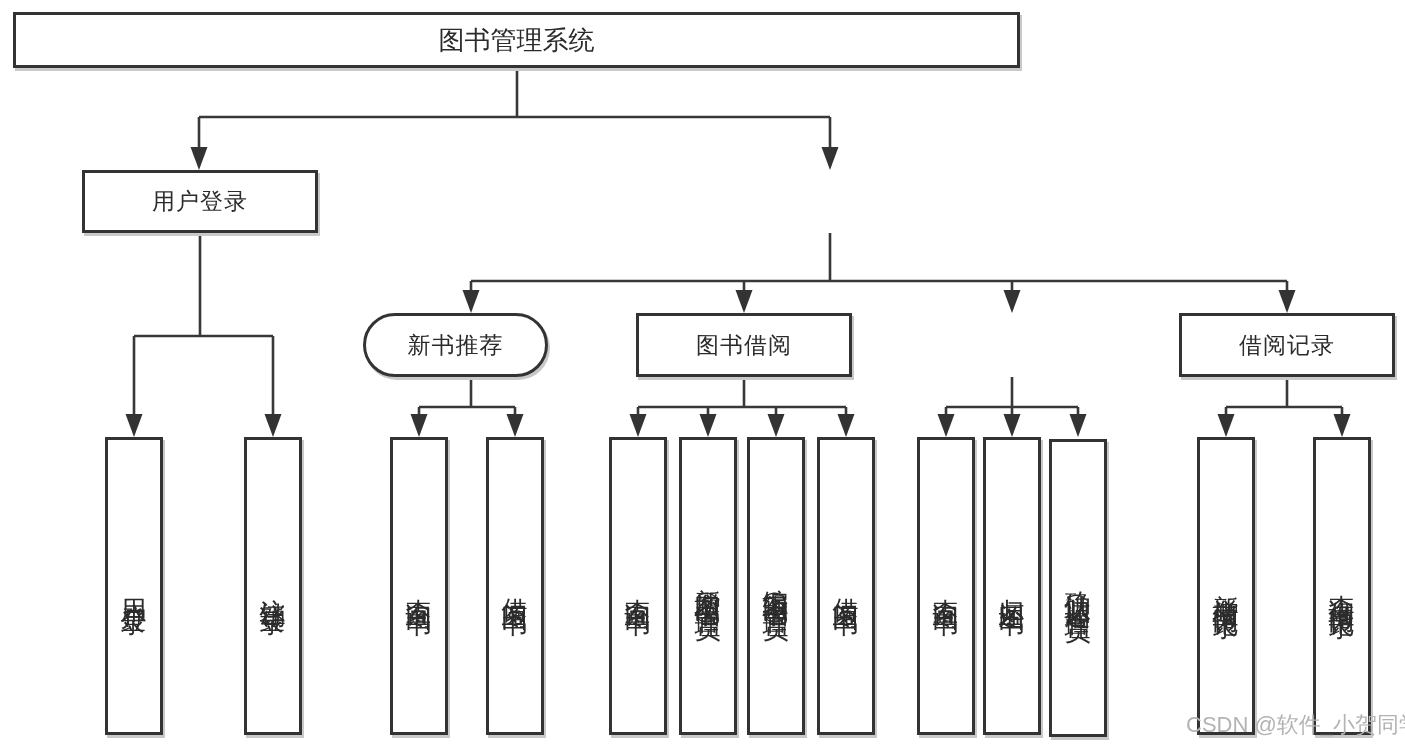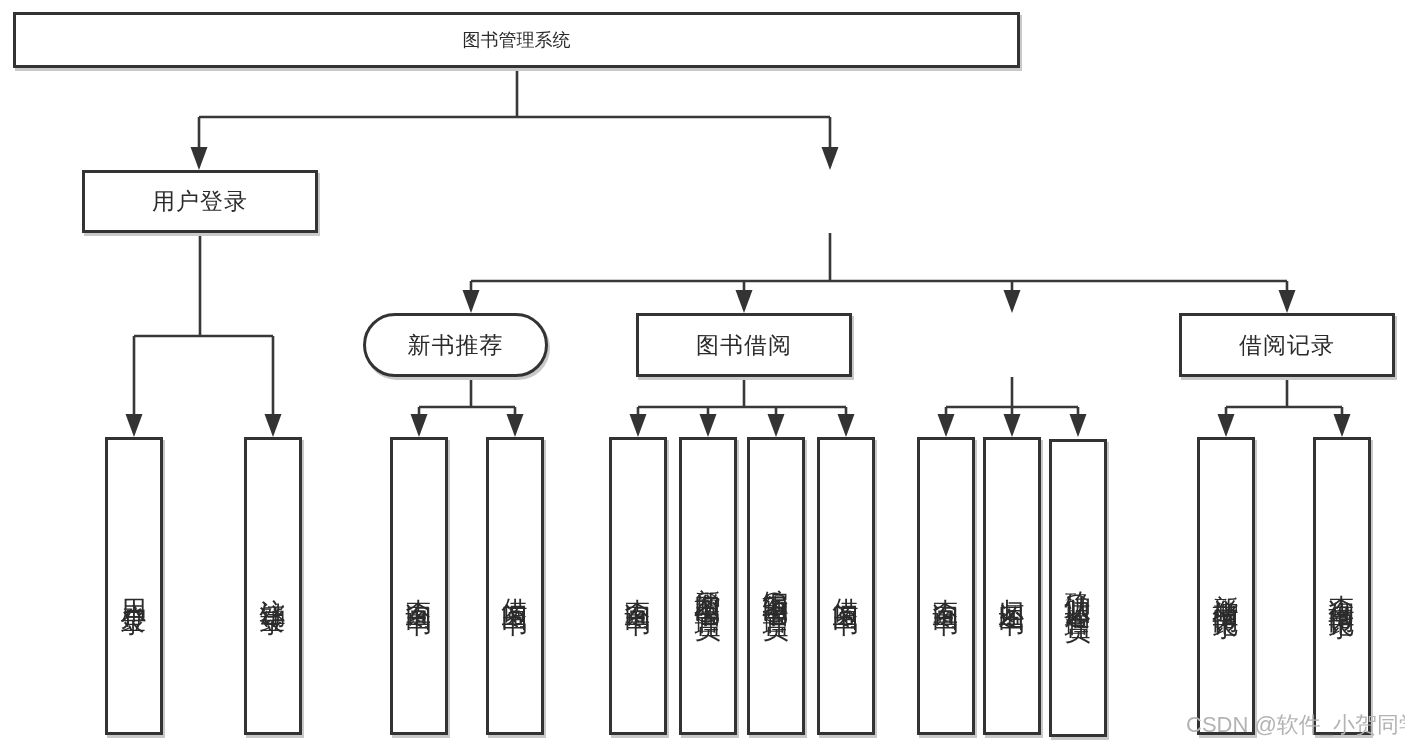--- a/index.html
+++ b/index.html
@@ -29,21 +29,21 @@
     align-items: center;
     justify-content: center;
     box-shadow: 2px 3px 0 #c9c9c9;
   }
   .hnode {
     font-size: 23px;
     letter-spacing: 1px;
     white-space: nowrap;
   }
   .root-node {
-    font-size: 18px;
+    font-size: 26px;
   }
   .leaf-node {
     width: 58px;
     top: 437px;
     height: 298px;
   }
   .leaf-node .vtext {
     writing-mode: vertical-rl;
     text-orientation: mixed;
     font-size: 26px;

